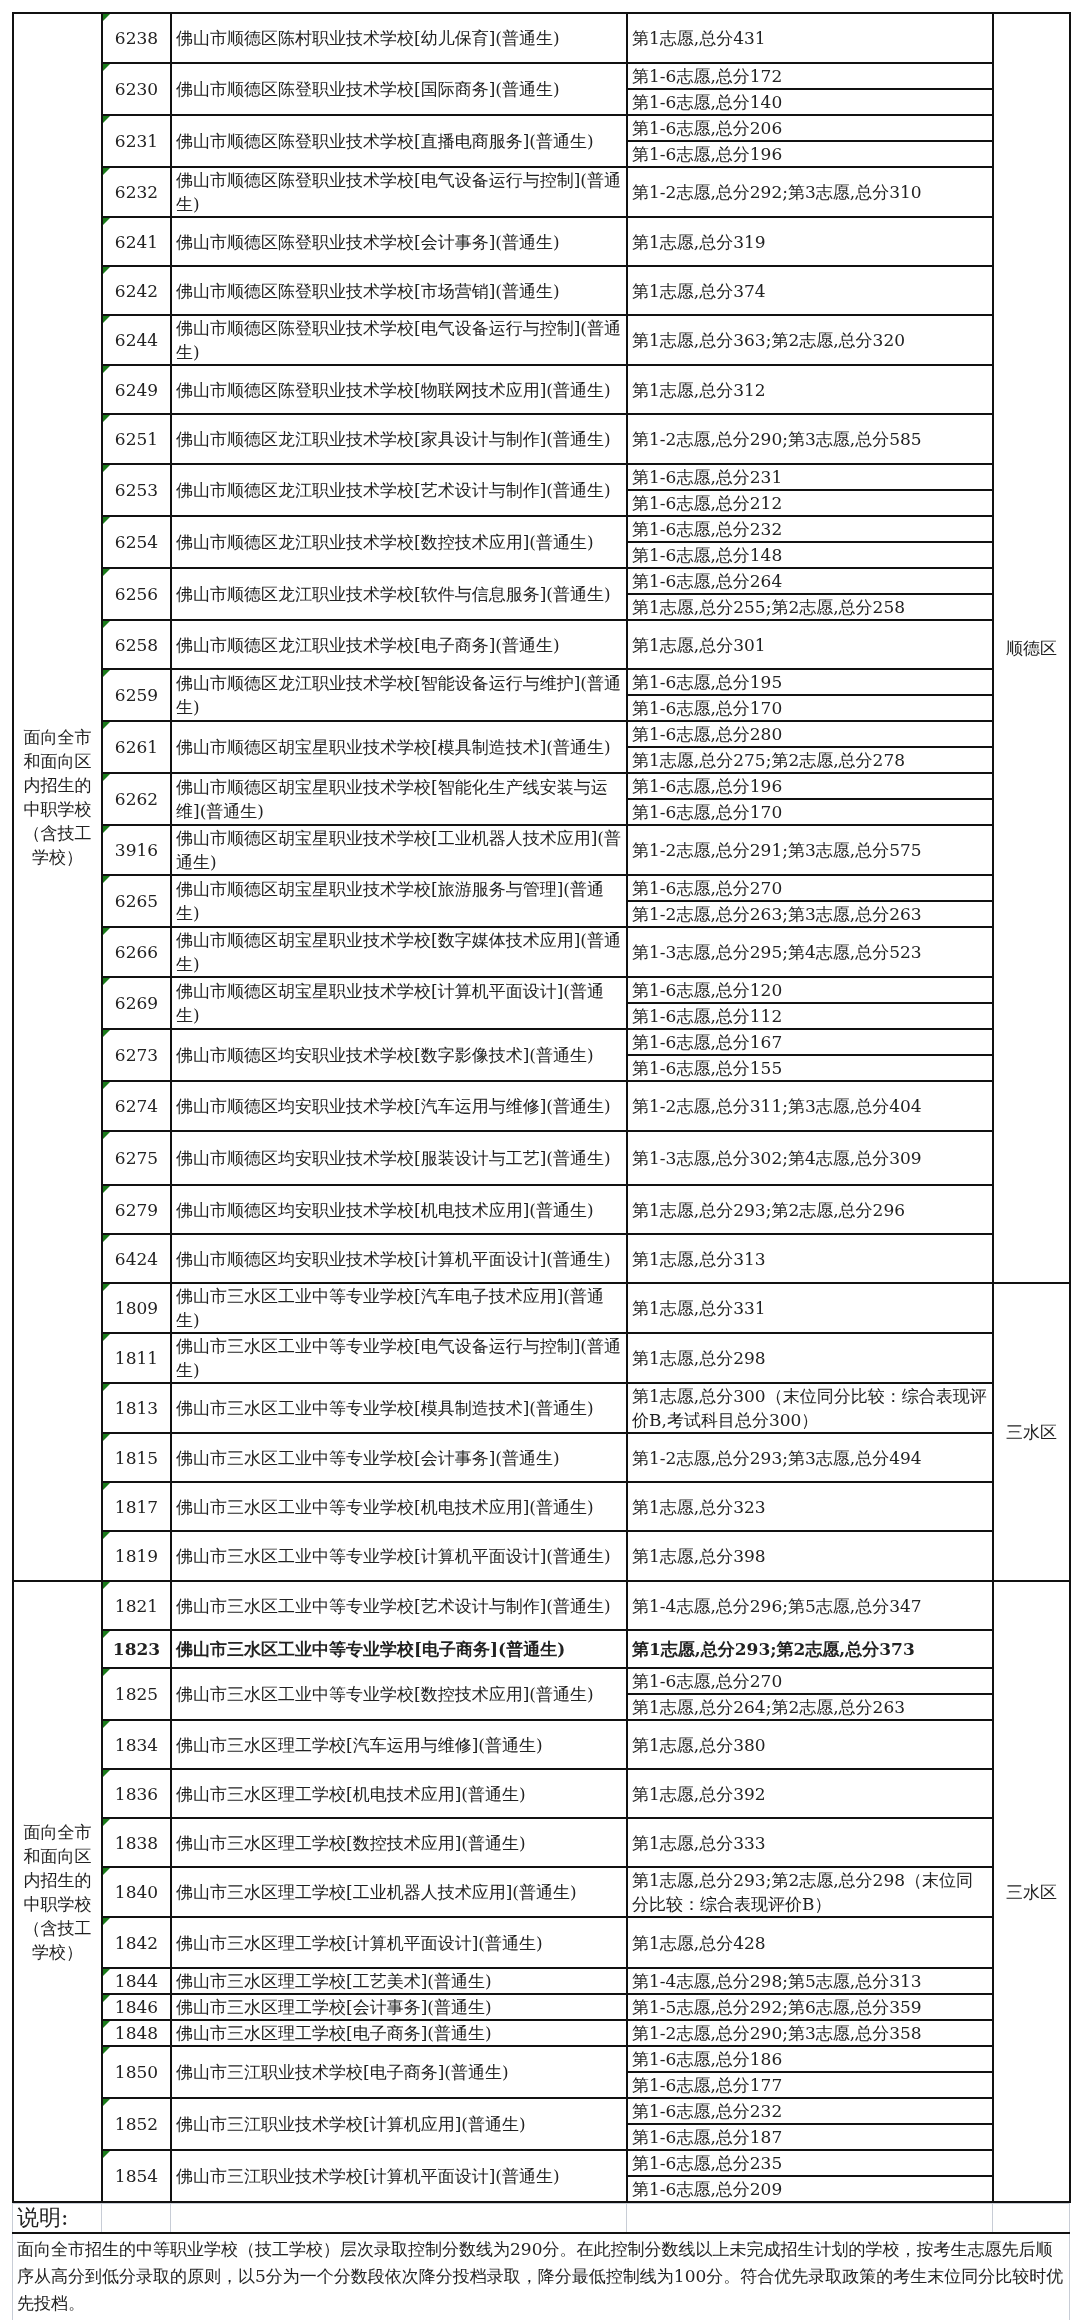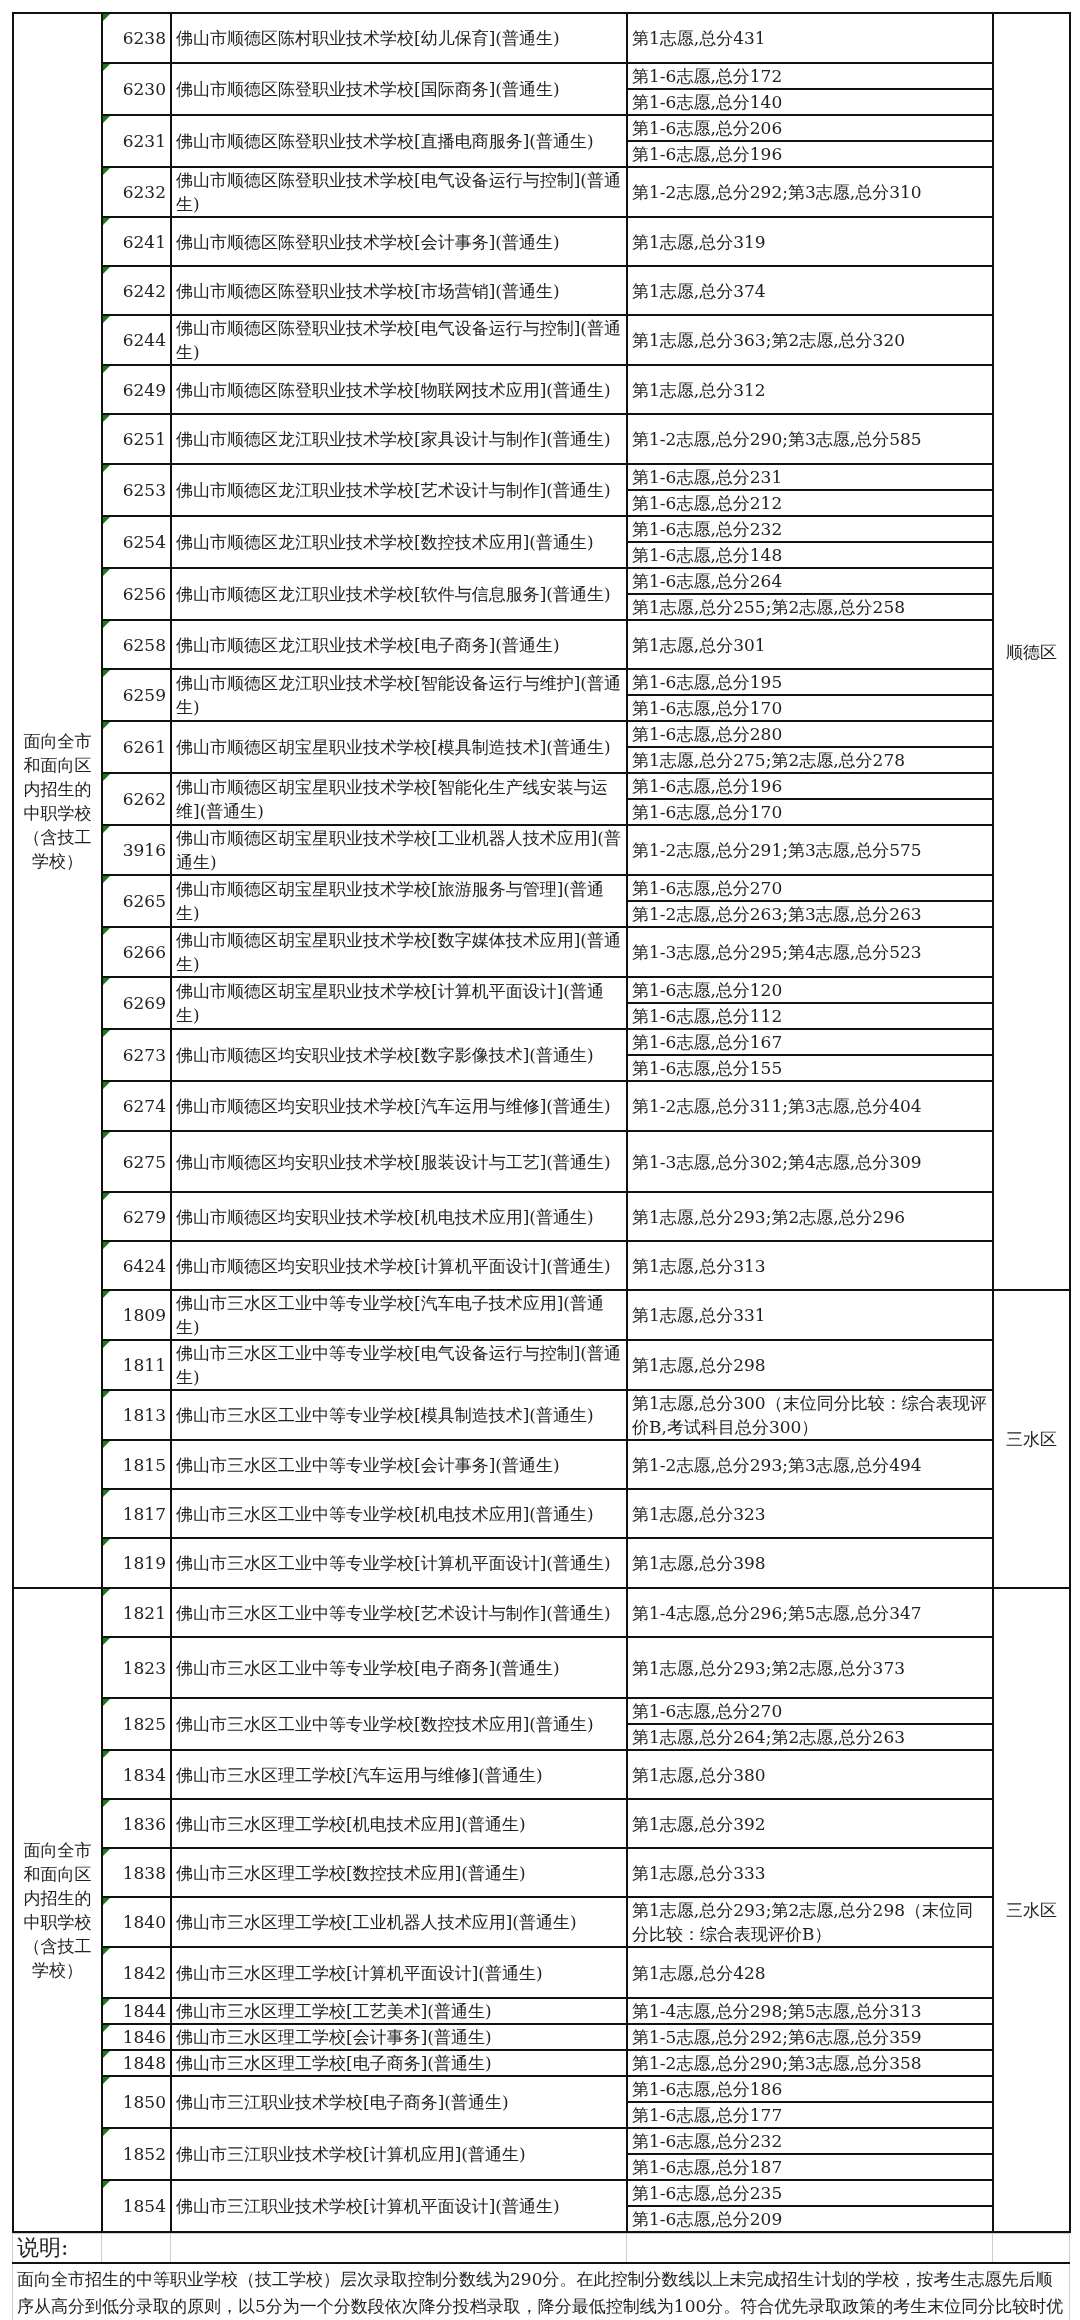--- a/index.html
+++ b/index.html
@@ -8,21 +8,21 @@
     .sheet { position: absolute; left: 12px; top: 12px; width: 1057px; }
     table.main { border-collapse: collapse; table-layout: fixed; width: 1057px; }
     table.main td { border: 2px solid #111; padding: 0 4px; font-size: 17px; line-height: 24px;
                     vertical-align: middle; overflow: hidden; word-break: break-all; }
     col.c-cat { width: 89px; }
     col.c-code { width: 69px; }
     col.c-name { width: 456px; }
     col.c-score { width: 366px; }
     col.c-dist { width: 77px; }
     td.cat { text-align: center; padding: 0 9px; font-size: 19px; line-height: 24px; letter-spacing: 0; }
-    td.code { text-align: right; position: relative; font-size: 17px; padding: 0; }
+    td.code { text-align: center; position: relative; font-size: 17px; padding: 0; }
     td.code .mark { position: absolute; left: 0; top: 0; width: 0; height: 0;
                     border-top: 7px solid #1a7a1a; border-right: 7px solid transparent; }
     td.name { padding: 0 3px 0 4px; }
     td.score { padding: 0 4px; white-space: normal; }
     td.dist { text-align: center; font-size: 19px; padding: 0; }
     .note-table { border-collapse: collapse; table-layout: fixed; width: 1057px; }
     .note-table td { border: 1px solid #c8cdd6; font-size: 20px; line-height: 28px; padding: 0 4px; vertical-align: bottom; }
     .note-table td.note-body { font-size: 17px; line-height: 27px; padding: 2px 4px 4px 4px; vertical-align: top; border-top: 2px solid #111; }
     .note-table td.note-label { font-size: 22px; height: 28px; }
   </style>
@@ -177,21 +177,21 @@
           <td class="score">第1-6志愿,总分167</td>
         </tr>
         <tr style="height: 26px;">
           <td class="score">第1-6志愿,总分155</td>
         </tr>
         <tr style="height: 50px;">
           <td class="code" rowspan="1"><span class="mark"></span><span>6274</span></td>
           <td class="name" rowspan="1">佛山市顺德区均安职业技术学校[汽车运用与维修](普通生)</td>
           <td class="score">第1-2志愿,总分311;第3志愿,总分404</td>
         </tr>
-        <tr style="height: 61px;">
+        <tr style="height: 54px;">
           <td class="code" rowspan="1"><span class="mark"></span><span>6275</span></td>
           <td class="name" rowspan="1">佛山市顺德区均安职业技术学校[服装设计与工艺](普通生)</td>
           <td class="score">第1-3志愿,总分302;第4志愿,总分309</td>
         </tr>
         <tr style="height: 49px;">
           <td class="code" rowspan="1"><span class="mark"></span><span>6279</span></td>
           <td class="name" rowspan="1">佛山市顺德区均安职业技术学校[机电技术应用](普通生)</td>
           <td class="score">第1志愿,总分293;第2志愿,总分296</td>
         </tr>
         <tr style="height: 49px;">
@@ -230,21 +230,21 @@
           <td class="name" rowspan="1">佛山市三水区工业中等专业学校[计算机平面设计](普通生)</td>
           <td class="score">第1志愿,总分398</td>
         </tr>
         <tr style="height: 49px;">
           <td class="cat" rowspan="18">面向全市和面向区内招生的中职学校（含技工学校）</td>
           <td class="code" rowspan="1"><span class="mark"></span><span>1821</span></td>
           <td class="name" rowspan="1">佛山市三水区工业中等专业学校[艺术设计与制作](普通生)</td>
           <td class="score">第1-4志愿,总分296;第5志愿,总分347</td>
           <td class="dist" rowspan="18">三水区</td>
         </tr>
-        <tr style="height: 61px;">
+        <tr style="height: 38px; font-weight: bold;">
           <td class="code" rowspan="1"><span class="mark"></span><span>1823</span></td>
           <td class="name" rowspan="1">佛山市三水区工业中等专业学校[电子商务](普通生)</td>
           <td class="score">第1志愿,总分293;第2志愿,总分373</td>
         </tr>
         <tr style="height: 26px;">
           <td class="code" rowspan="2"><span class="mark"></span><span>1825</span></td>
           <td class="name" rowspan="2">佛山市三水区工业中等专业学校[数控技术应用](普通生)</td>
           <td class="score">第1-6志愿,总分270</td>
         </tr>
         <tr style="height: 26px;">

